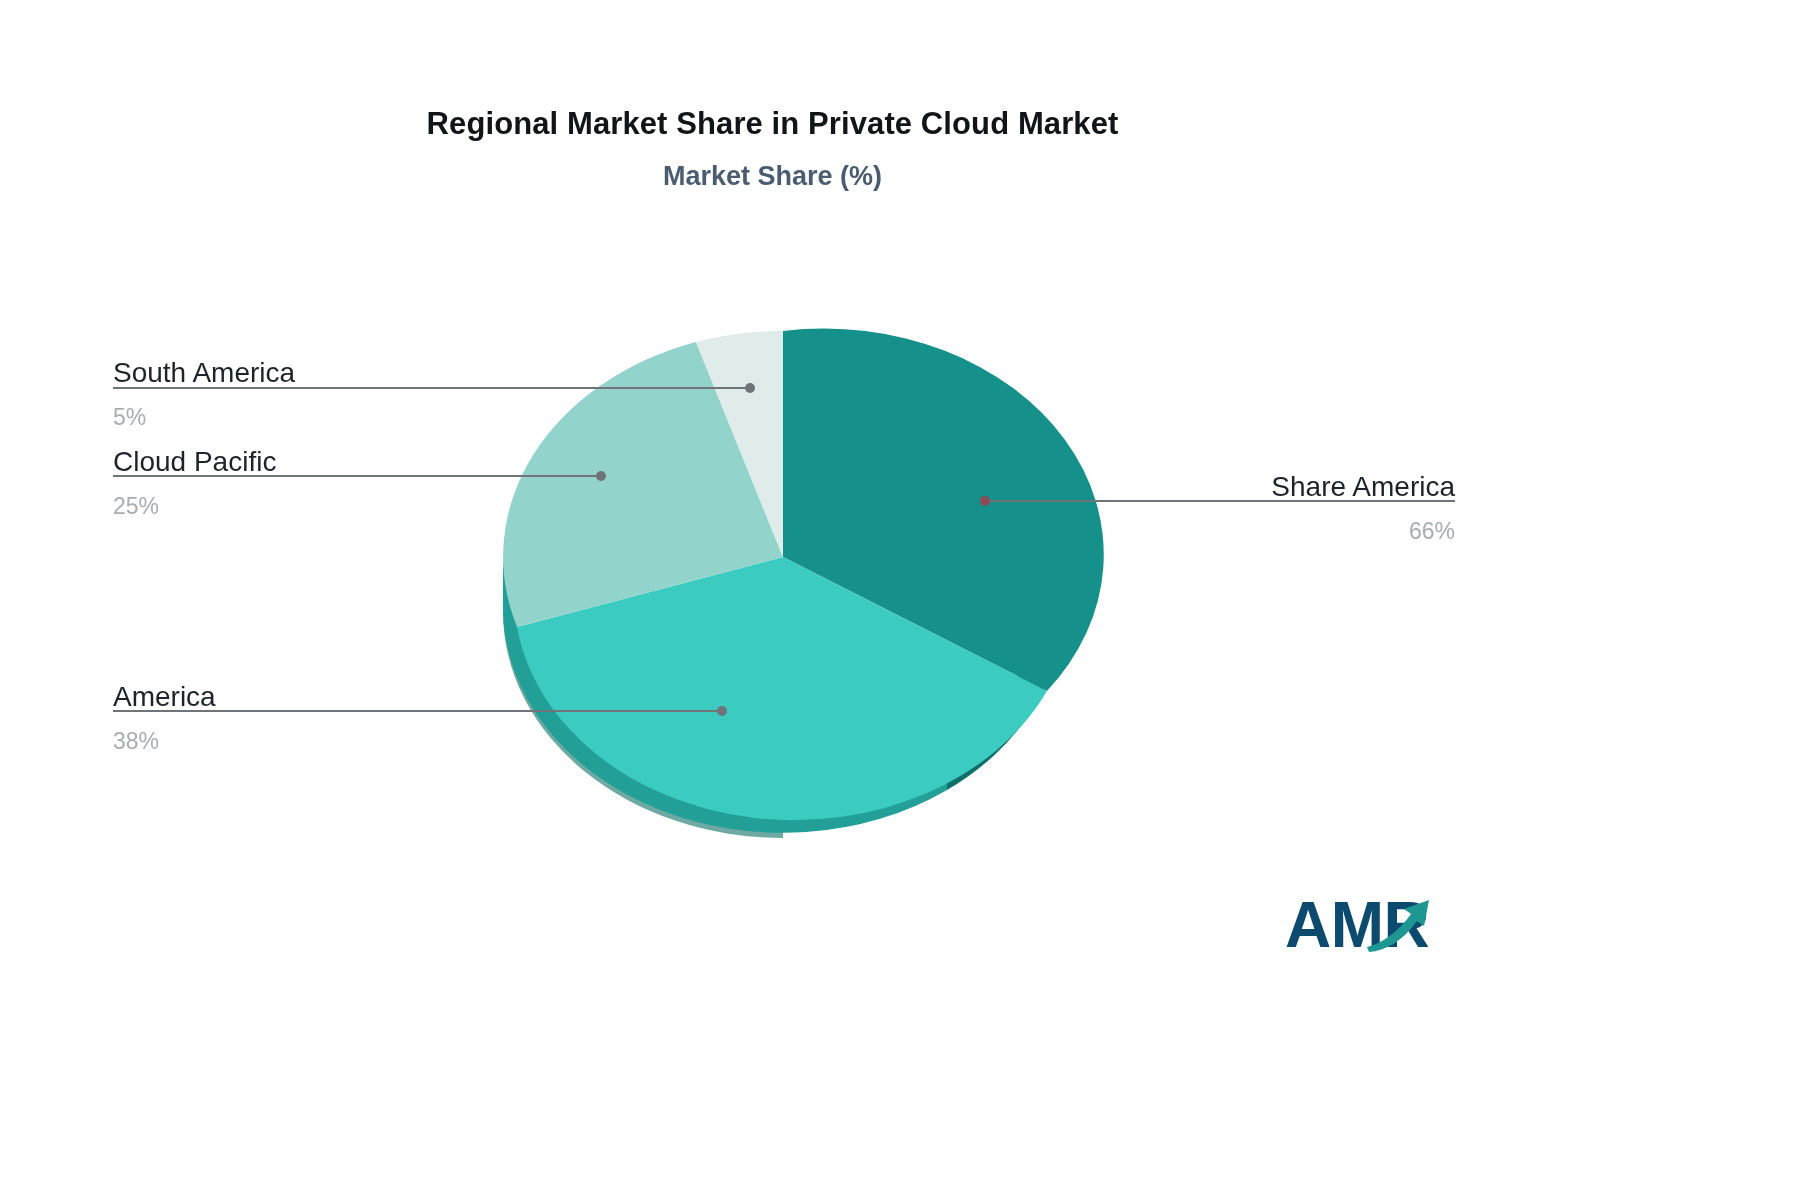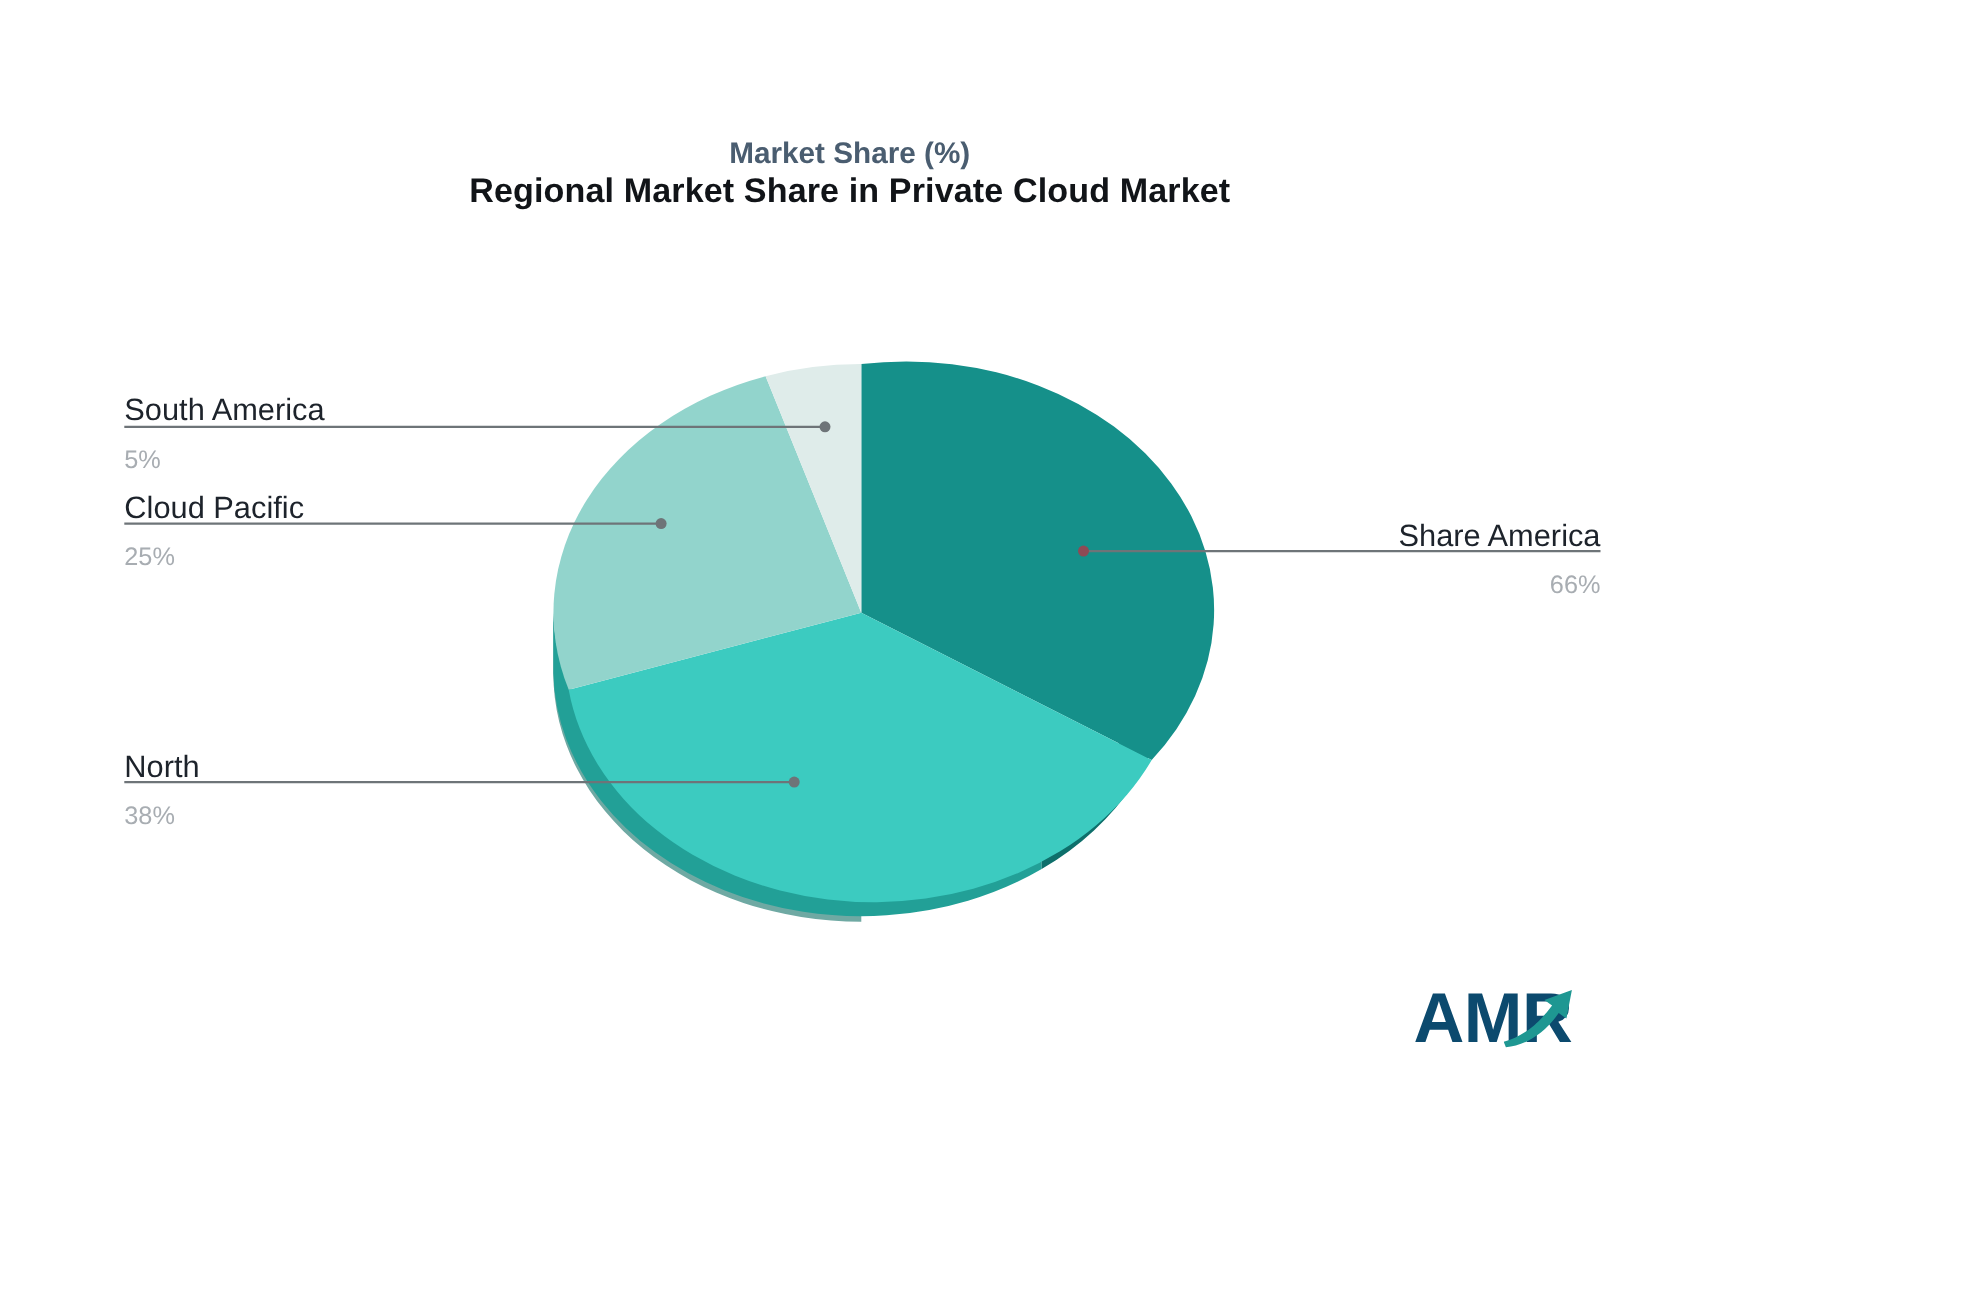--- a/index.html
+++ b/index.html
@@ -100,22 +100,22 @@
     left: 82px;
     top: 2px;
   }
 </style>
 </head>
 <body>
 
 <div id="chart-root">
 
   <div id="title-block">
+    <div id="chart-title">Regional Market Share in Private Cloud Market</div>
     <div id="chart-subtitle">Market Share (%)</div>
-    <div id="chart-title">Regional Market Share in Private Cloud Market</div>
   </div>
 
   <svg id="pie-svg" viewBox="0 0 1800 1196" xmlns="http://www.w3.org/2000/svg">
     <defs>
       <clipPath id="clip-below">
         <rect x="490" y="557" width="600" height="330"></rect>
       </clipPath>
     </defs>
 
     <g clip-path="url(#clip-below)">
@@ -158,21 +158,21 @@
     <div class="cat">South America</div>
     <div class="val">5%</div>
   </div>
 
   <div class="callout" id="callout-asia-pacific">
     <div class="cat">Cloud Pacific</div>
     <div class="val">25%</div>
   </div>
 
   <div class="callout" id="callout-europe">
-    <div class="cat">North</div>
+    <div class="cat">America</div>
     <div class="val">38%</div>
   </div>
 
   <div class="callout right" id="callout-north-america">
     <div class="cat">Share America</div>
     <div class="val">66%</div>
   </div>
 
   <div id="amr-logo">
     <div class="amr-text">AMR</div>

